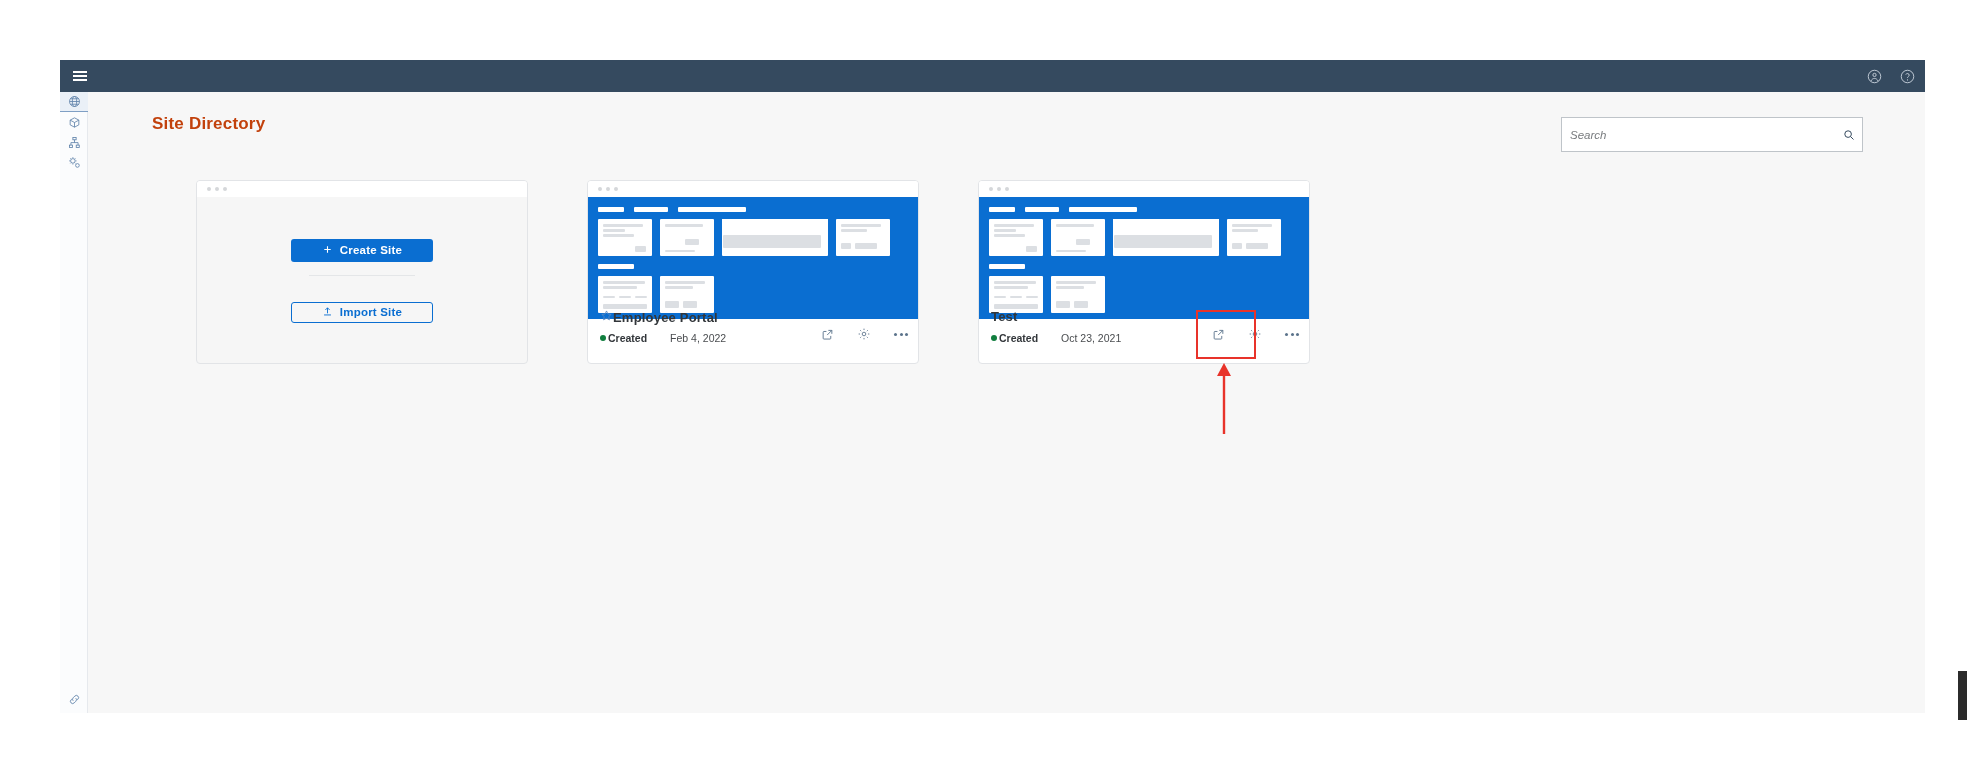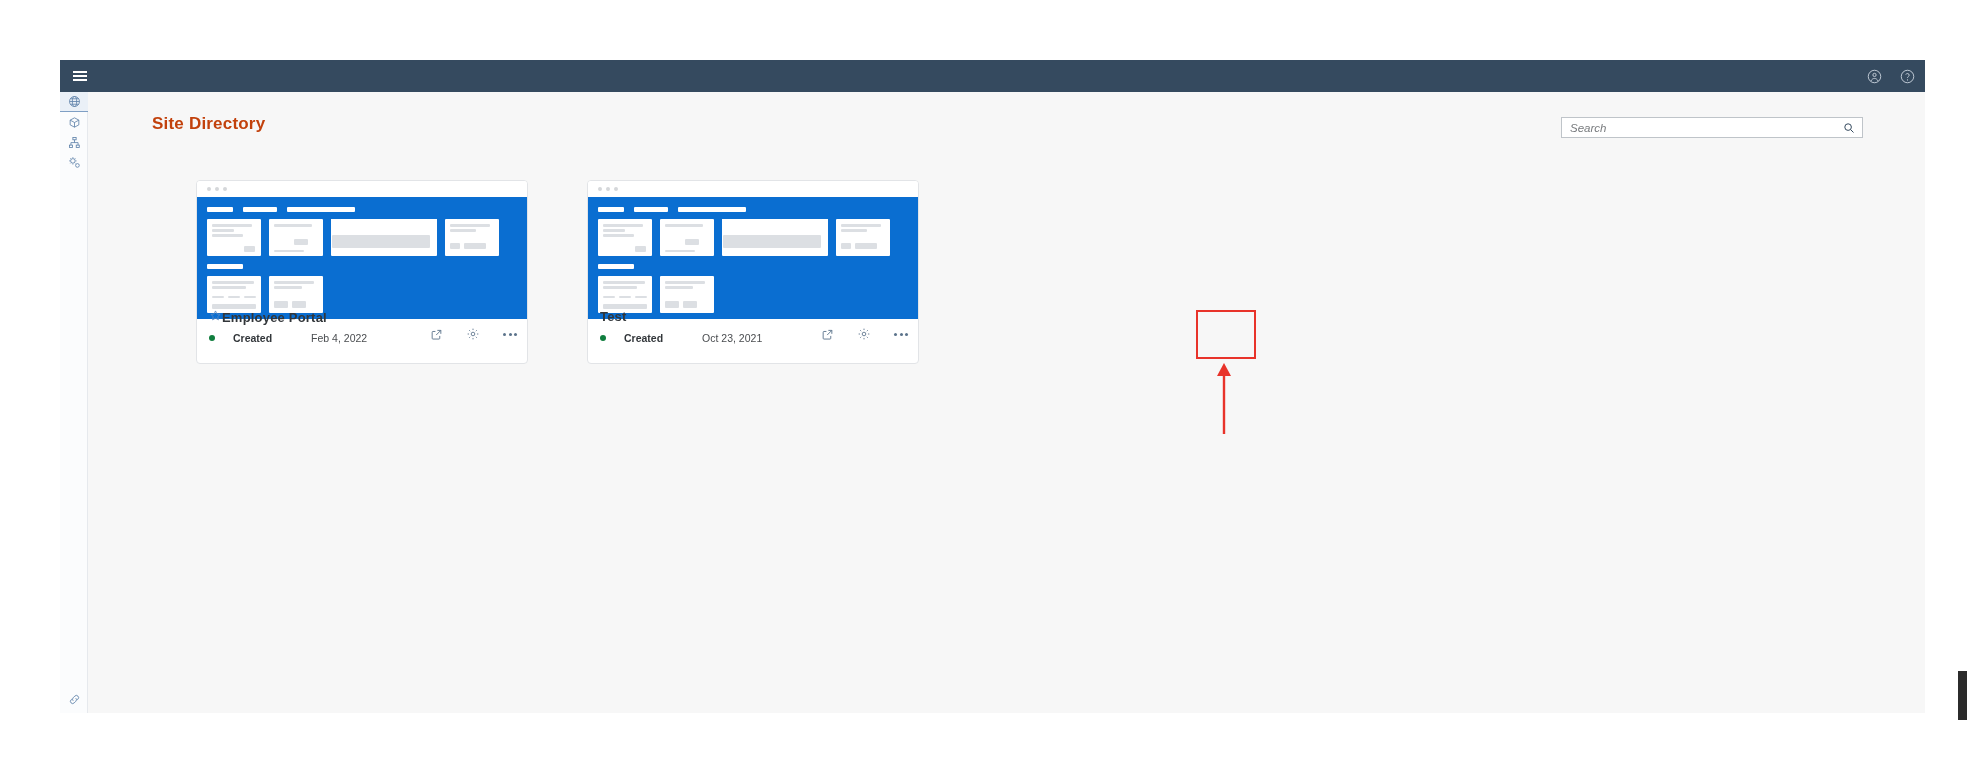--- a/index.html
+++ b/index.html
@@ -65,21 +65,21 @@
     width: 1837px; height: 621px;
     background: #f7f7f7;
   }
   .page-title {
     position: absolute; left: 64px; top: 22px;
     font-size: 17px; font-weight: bold; color: #c2410c;
     letter-spacing: .2px;
   }
   .search-wrap {
     position: absolute; right: 62px; top: 25px;
-    width: 302px; height: 21px;
+    width: 302px; height: 35px;
     background: #ffffff;
     border: 1px solid #bfc4c9;
     display: flex; align-items: center;
   }
   .search-input {
     flex: 1; border: 0; outline: none;
     font-family: "Liberation Sans", sans-serif;
     font-size: 11.5px; font-style: italic;
     color: #6a6d70; padding-left: 8px; background: transparent;
   }
@@ -155,21 +155,21 @@
 
   .card-foot { position: absolute; left: 0; bottom: 0; width: 100%; height: 62px; }
   .card-name {
     position: absolute; left: 12px; top: 8px;
     font-size: 13px; font-weight: bold; color: #32363a;
     display: flex; align-items: center; 
     letter-spacing: .2px;
   }
   .card-meta {
     position: absolute; left: 12px; top: 31px;
-    display: flex; align-items: center; gap: 18px;
+    display: flex; align-items: center; gap: 2px;
     font-size: 10.5px; color: #32363a;
   }
   .dot-green { width: 6px; height: 6px; border-radius: 50%; background: #107e3e; display:block; }
   .meta-label { font-weight: bold; }
   .meta-date { color: #4a4d50; padding-left: 21px; }
   .card-actions {
     position: absolute; right: 10px; top: 26px;
     display: flex; align-items: center; gap: 23px;
   }
   .act { cursor: pointer; line-height: 0; }
@@ -285,20 +285,46 @@
         <span class="search-btn">
           <svg width="12" height="12" viewBox="0 0 24 24" fill="none" stroke="#34495e" stroke-width="2">
             <circle cx="10.2" cy="10.2" r="6.6"></circle>
               <path d="M15.2 15.2 21 21"></path>
           </svg>
         </span>
       </div>
 
       <div class="grid">
 
+        <div class="create-card">
+          <div class="chrome">
+            <i></i>
+            <i></i>
+            <i></i>
+          </div>
+          <div class="create-body">
+            <button class="btn-create">
+              <span>
+                <svg width="11" height="11" viewBox="0 0 24 24" fill="none" stroke="#ffffff" stroke-width="2.4">
+                  <path d="M12 5v14M5 12h14"></path>
+                </svg>
+              </span>
+              <span>Create Site</span>
+            </button>
+            <div class="divider-line"></div>
+            <button class="btn-import">
+              <span>
+                <svg width="11" height="11" viewBox="0 0 24 24" fill="none" stroke="#0a6ed1" stroke-width="2">
+                  <path d="M12 16V4M12 4 7.4 8.6M12 4l4.6 4.6M4.5 19.5h15"></path>
+                </svg>
+              </span>
+              <span>Import Site</span>
+            </button>
+          </div>
+        </div>
 
         <div class="site-card">
           <div class="chrome">
             <i></i>
             <i></i>
             <i></i>
           </div>
           <div class="thumb">
             <div class="t-bars">
               <span class="t-bar" style="width:26px"></span>

